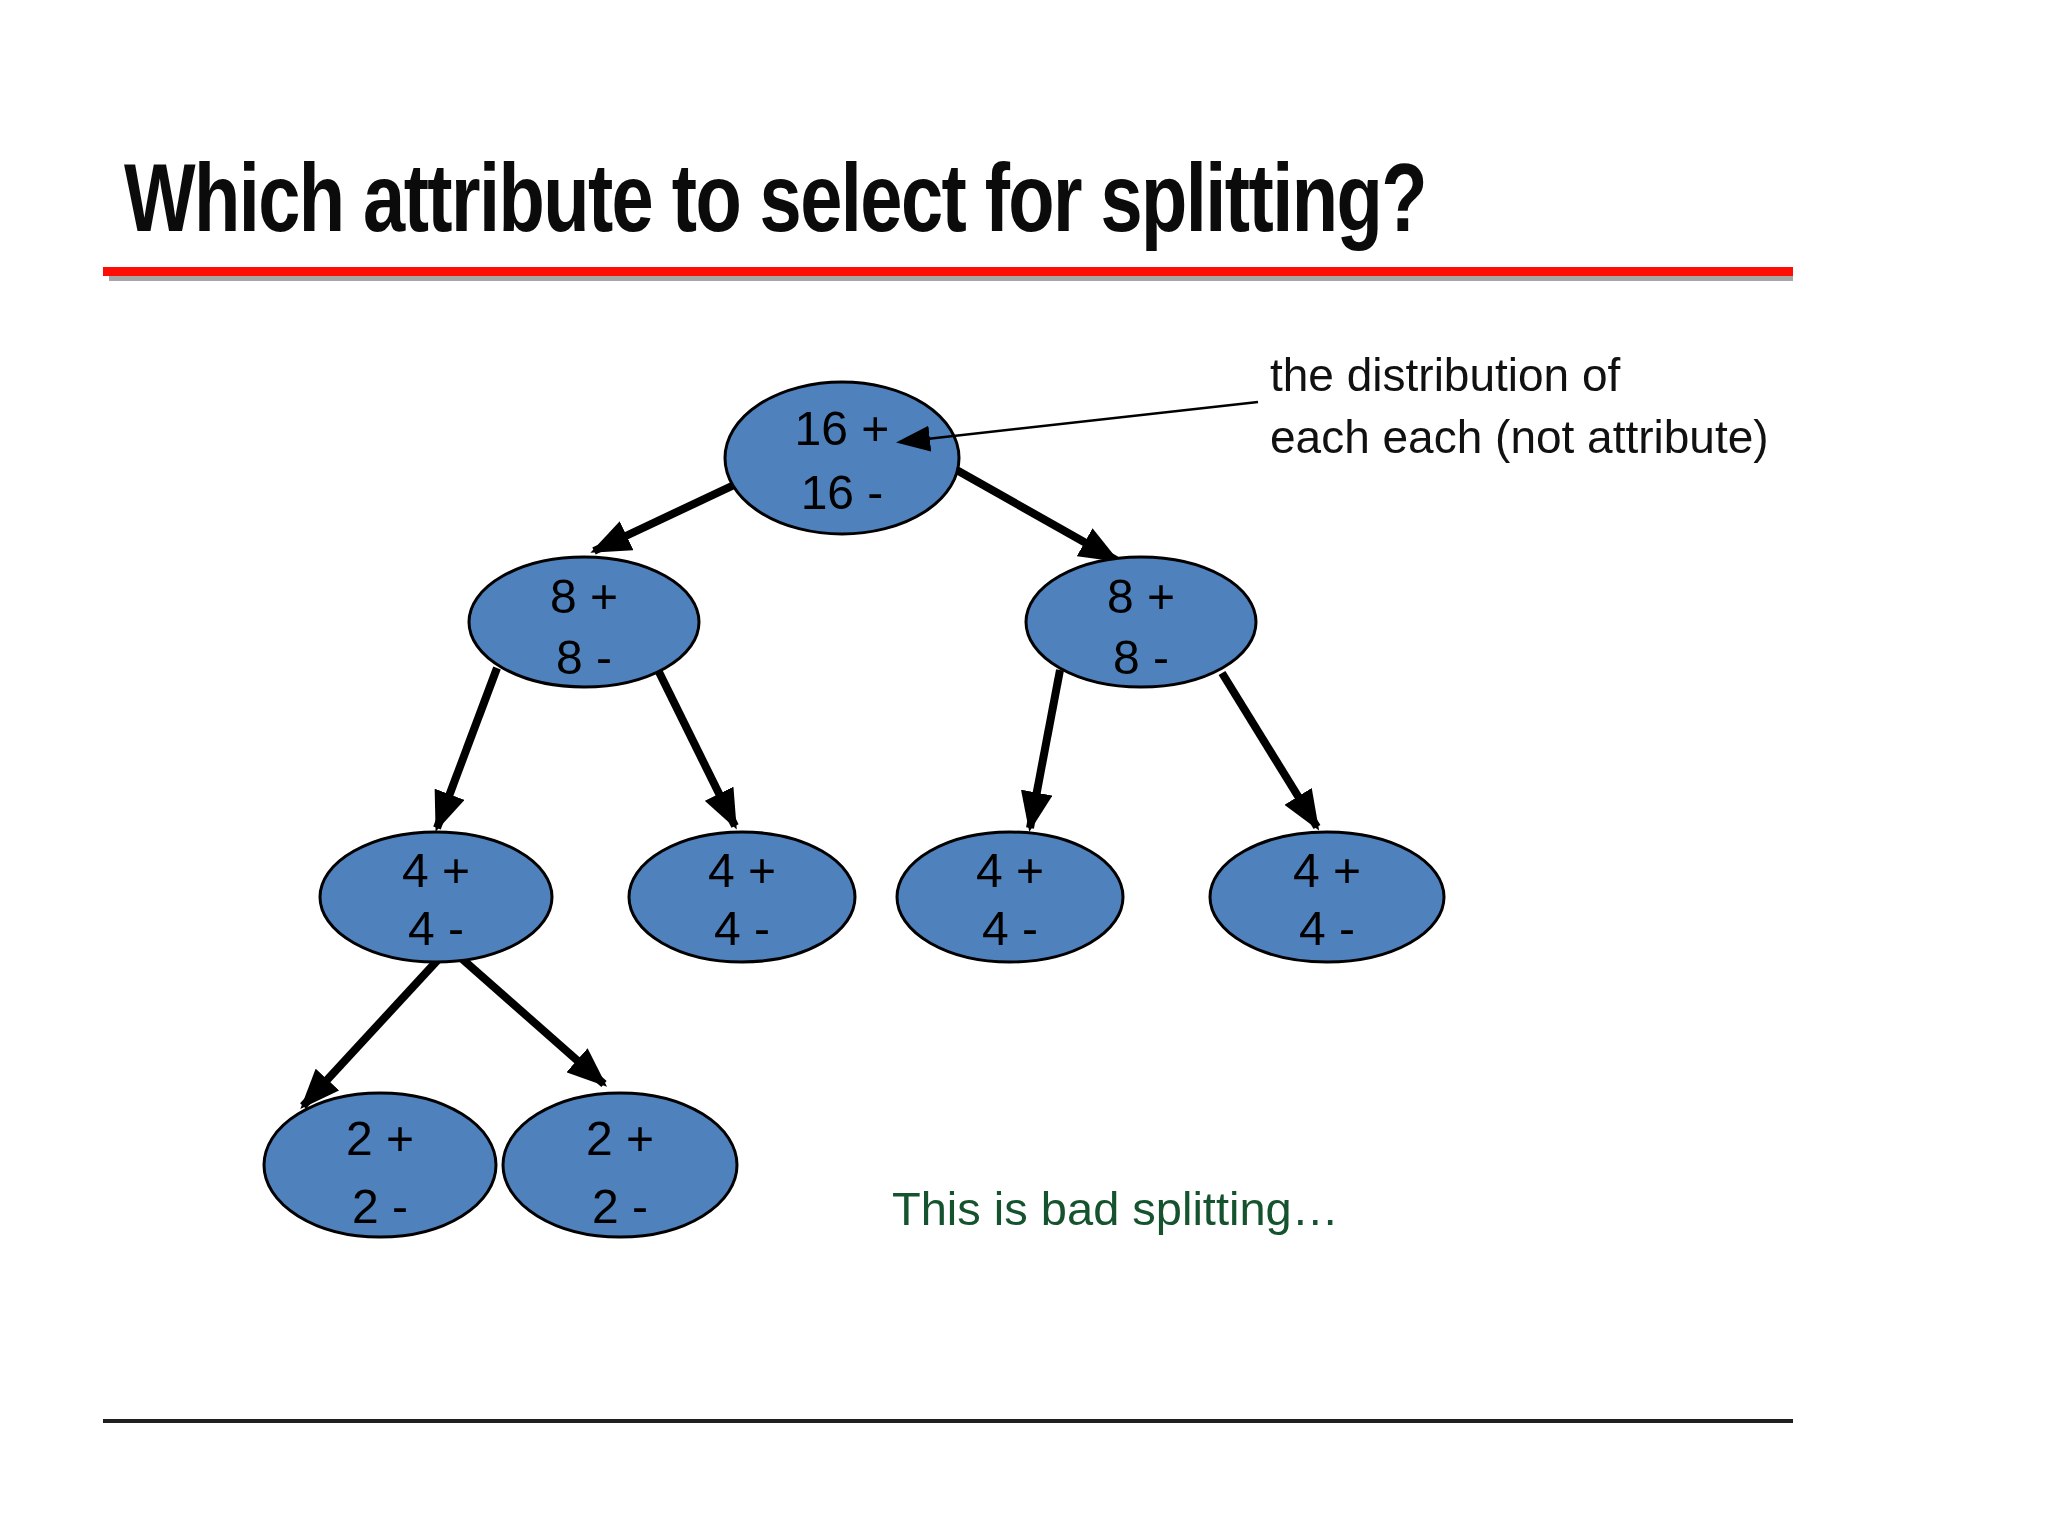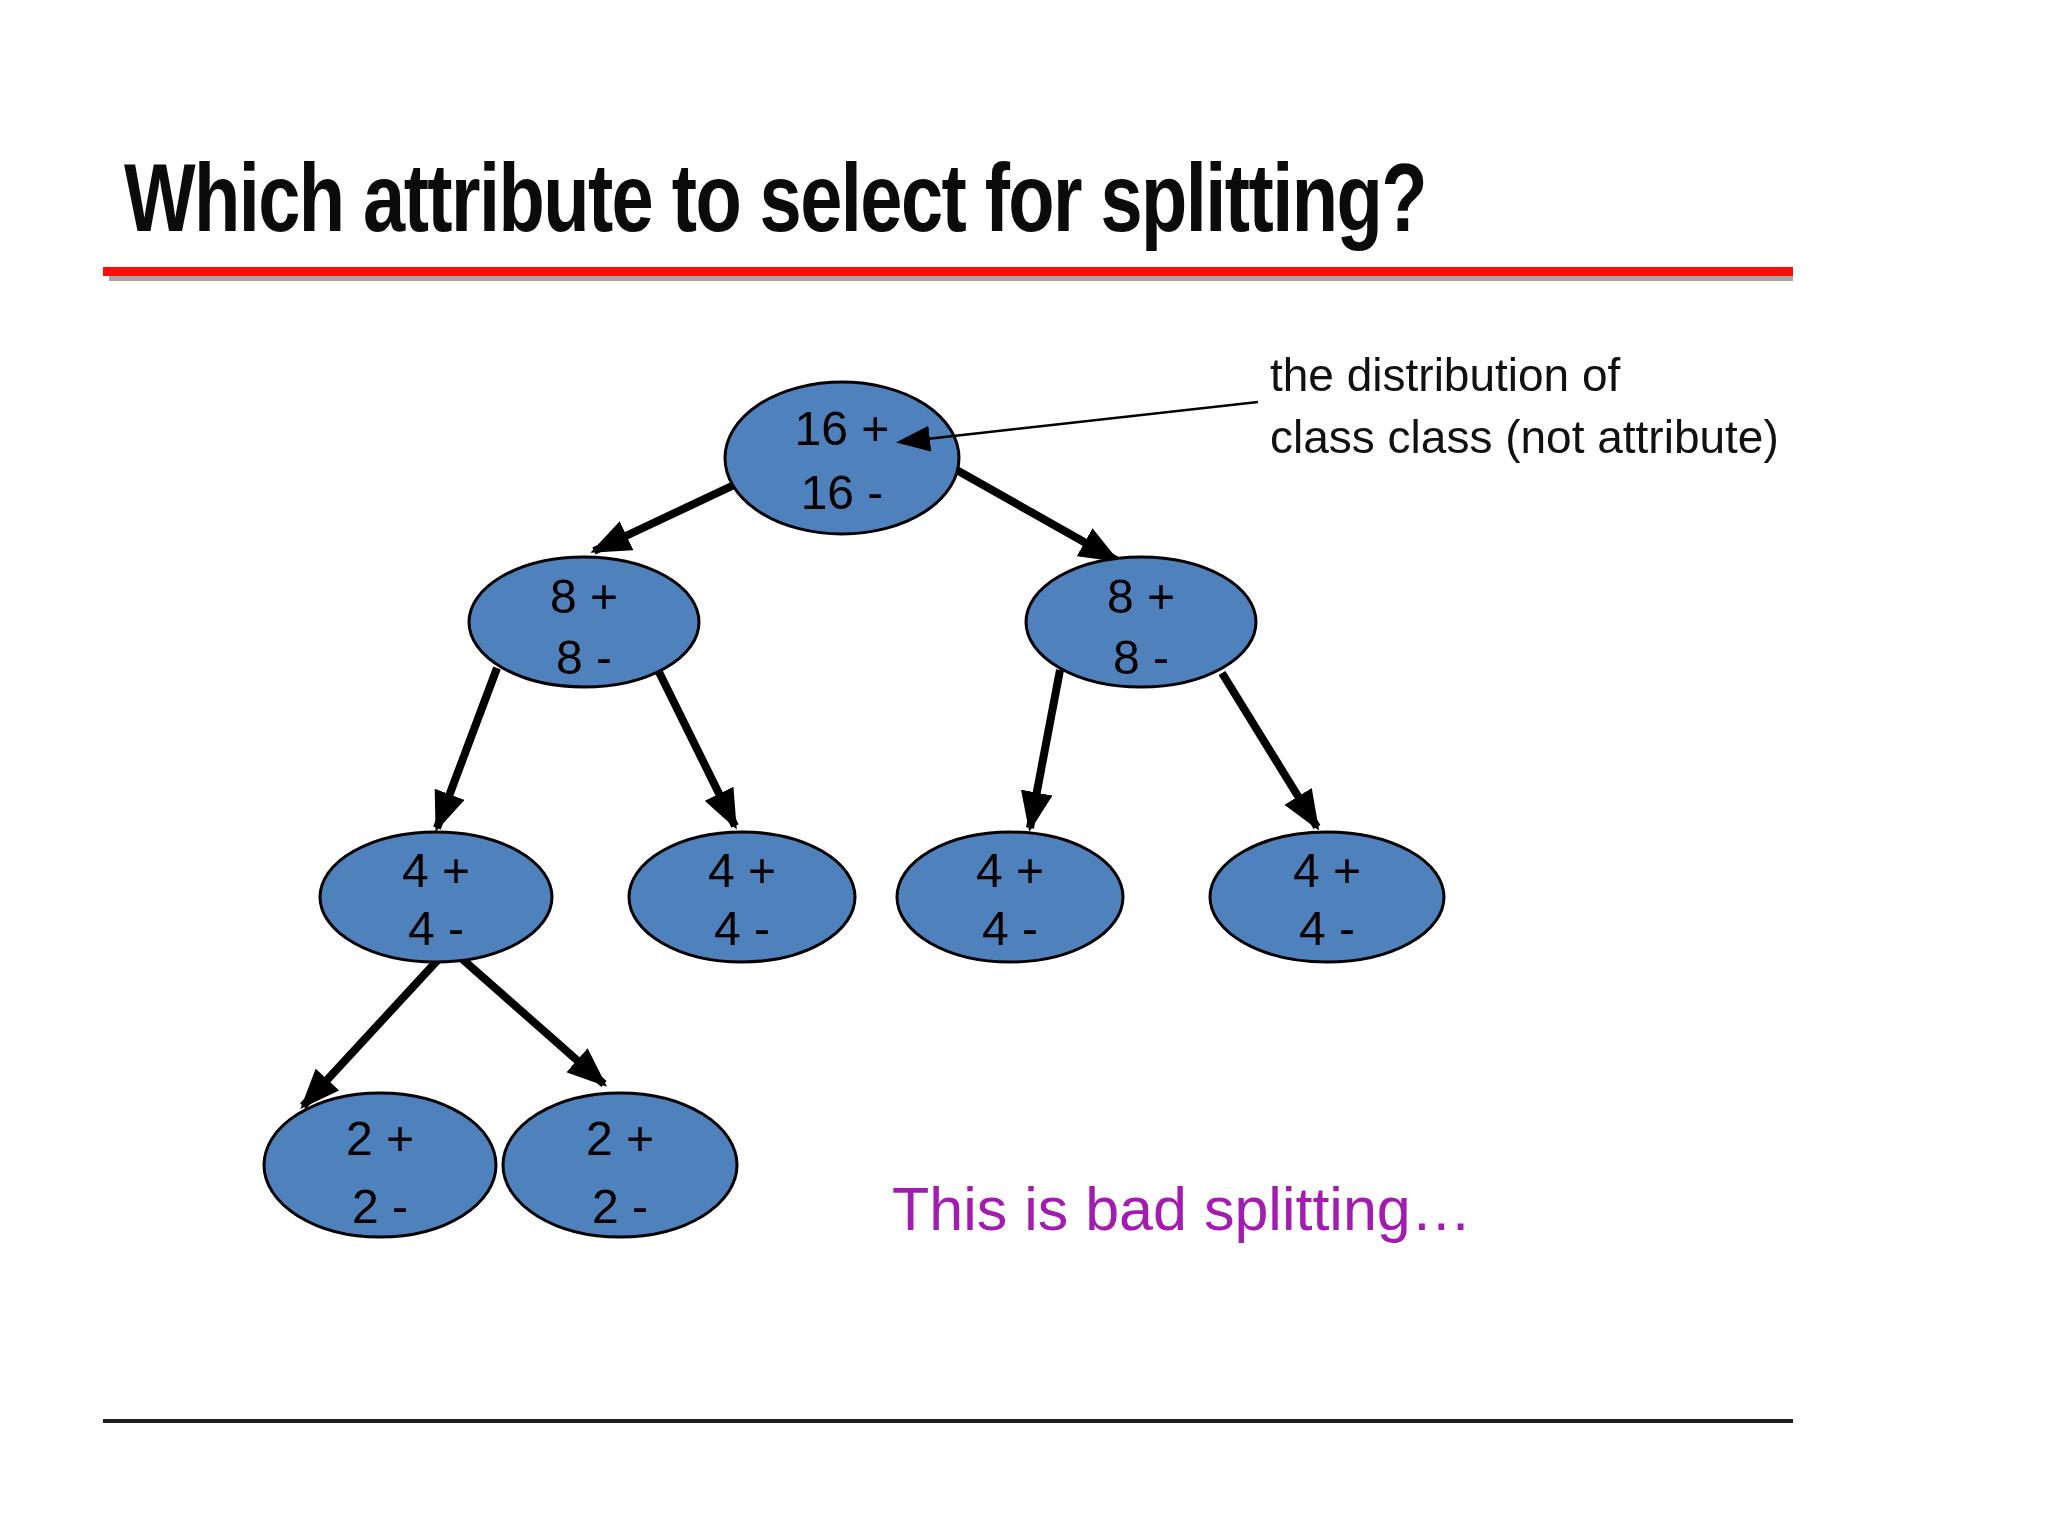--- a/index.html
+++ b/index.html
@@ -38,23 +38,23 @@
     position:absolute;
     left:1270px;top:344px;
     font-size:46px;
     line-height:62px;
     color:#111111;
     white-space:nowrap;
   }
   .caption-text{
     position:absolute;
     left:892px;top:1180px;
-    font-size:61px;
+    font-size:47px;
     line-height:58px;
-    color:#a21caf;
+    color:#14532d;
     white-space:nowrap;
   }
   .bottom-divider{
     position:absolute;
     left:103px;top:1419px;
     width:1886px;height:4px;
     background:#1f1f1f;
   }
 </style>
 </head>
@@ -144,20 +144,20 @@
         <text x="620" y="1206">2 -</text>
       </g>
 
     </g>
 
     <line class="thin-arrow" x1="1258" y1="402" x2="900" y2="442" marker-end="url(#arrowhead-thin)"></line>
   </svg>
 
   <div class="annotation-text">
     <div>the distribution of</div>
-    <div>class class (not attribute)</div>
+    <div>each each (not attribute)</div>
   </div>
 
   <div class="caption-text">This is bad splitting…</div>
 
   <div class="bottom-divider"></div>
 
 </div>
 
 </body></html>

